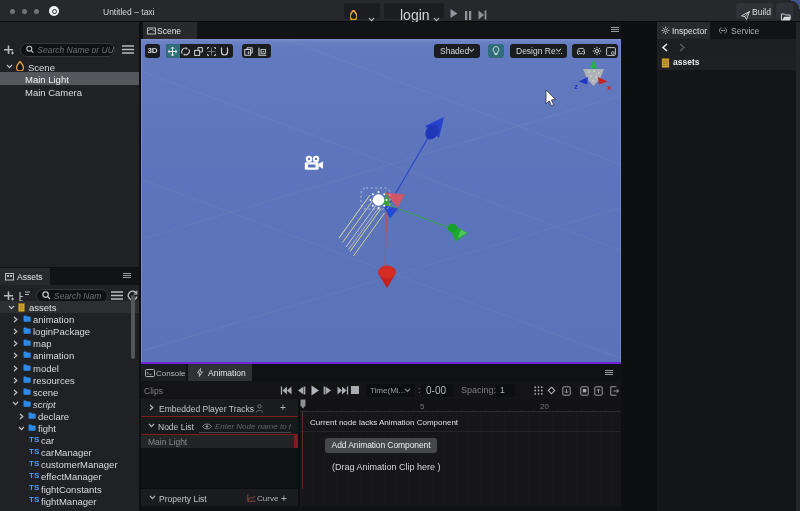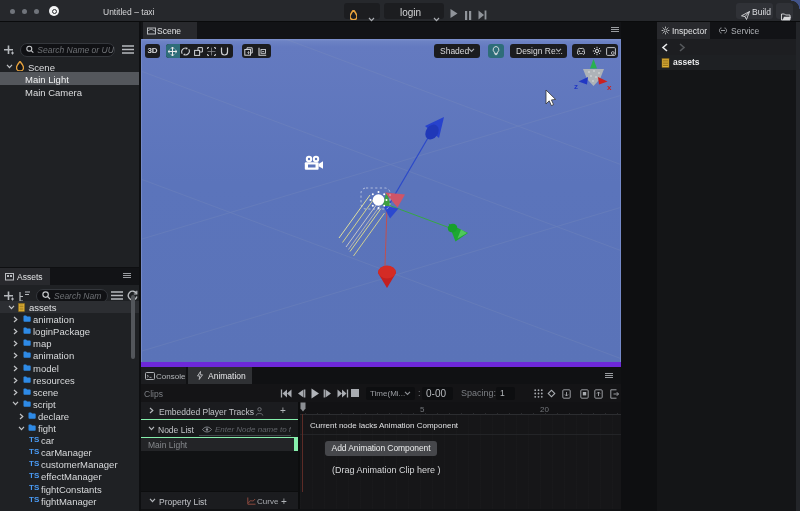--- a/index.html
+++ b/index.html
@@ -27,21 +27,21 @@
   <div class="abs" style="left:344px;top:3px;width:36px;height:16px;background:#1c1d20;border-radius:3px;"></div>
   <div class="abs" style="left:350px;top:5.5px;width:7px;height:9px;">
     <svg width="7" height="10" viewBox="0 0 7 10">
         <path d="M3.5 0 C5.5 2.6 7 4.6 7 6.6 A3.5 3.3 0 0 1 0 6.6 C0 4.6 1.5 2.6 3.5 0 Z" fill="none" stroke="#e8a33d" stroke-width="1.6"></path>
       </svg>
   </div>
   <div class="abs" style="left:368px;top:8px;"><svg width="7" height="5" viewBox="0 0 7 5">
         <path d="M1 1 L3.5 3.6 L6 1" stroke="#aaadb2" stroke-width="1.2" fill="none"></path>
       </svg></div>
   <div class="abs" style="left:384px;top:3px;width:60px;height:16px;background:#1c1d20;border-radius:3px;"></div>
-  <div class="abs" style="left:400px;top:7px;font-size:10px;color:#d3d4d6;">login</div>
+  <div class="abs" style="left:400px;top:7px;font-size:14px;color:#d3d4d6;">login</div>
   <div class="abs" style="left:433px;top:8px;"><svg width="7" height="5" viewBox="0 0 7 5">
         <path d="M1 1 L3.5 3.6 L6 1" stroke="#aaadb2" stroke-width="1.2" fill="none"></path>
       </svg></div>
   <div class="abs" style="left:449px;top:5px;"><svg width="10" height="11" viewBox="0 0 10 11">
         <path d="M1.5 1 L8.5 5.5 L1.5 10 Z" fill="#90949a"></path>
       </svg></div>
   <div class="abs" style="left:464px;top:6px;"><svg width="8" height="9" viewBox="0 0 8 9">
         <rect x="1" y="0" width="2.2" height="9" fill="#90949a"></rect>
         <rect x="5" y="0" width="2.2" height="9" fill="#90949a"></rect>
       </svg></div>
@@ -205,21 +205,21 @@
       </div>
 <div class="abs" style="left:0;top:84.7px;width:139px;height:12px;">
         <svg class="abs" style="left:13px;top:3px;" width="5" height="7" viewBox="0 0 5 7">
           <path d="M1 1 L3.8 3.5 L1 6" stroke="#c2c4c7" stroke-width="1.2" fill="none"></path>
         </svg>
         <svg class="abs" style="left:23px;top:2px;" width="8" height="7" viewBox="0 0 9 8">
           <path d="M0.5 1.5 A1 1 0 0 1 1.5 0.5 L3.5 0.5 L4.5 1.7 L7.7 1.7 A1 1 0 0 1 8.7 2.7 L8.7 6.7 A1 1 0 0 1 7.7 7.7 L1.5 7.7 A1 1 0 0 1 0.5 6.7 Z" fill="#2e8ae6"></path>
         </svg>
         <div class="abs" style="left:33px;top:1px;font-size:9.5px;color:#d8dadc;">scene</div>
       </div>
-<div class="abs" style="left:0;top:96.8px;width:139px;height:12px;">
+<div class="abs" style="left:0;top:96.8px;width:139px;height:12px;font-style:italic;">
         <svg class="abs" style="left:12px;top:3.5px;" width="7" height="5" viewBox="0 0 7 5">
           <path d="M1 0.8 L3.5 3.6 L6 0.8" stroke="#c2c4c7" stroke-width="1.2" fill="none"></path>
         </svg>
         <svg class="abs" style="left:23px;top:2px;" width="8" height="7" viewBox="0 0 9 8">
           <path d="M0.5 1.5 A1 1 0 0 1 1.5 0.5 L3.5 0.5 L4.5 1.7 L7.7 1.7 A1 1 0 0 1 8.7 2.7 L8.7 6.7 A1 1 0 0 1 7.7 7.7 L1.5 7.7 A1 1 0 0 1 0.5 6.7 Z" fill="#2e8ae6"></path>
         </svg>
         <div class="abs" style="left:33px;top:1px;font-size:9.5px;color:#d8dadc;">script</div>
       </div>
 <div class="abs" style="left:0;top:108.9px;width:139px;height:12px;">
         <svg class="abs" style="left:19px;top:3px;" width="5" height="7" viewBox="0 0 5 7">
@@ -426,21 +426,21 @@
         <circle cx="5" cy="5" r="1.6" fill="none" stroke="#cfd1d4" stroke-width="1"></circle>
         <path d="M5 0.8 L5 2.4 M5 7.6 L5 9.2 M0.8 5 L2.4 5 M7.6 5 L9.2 5 M2 2 L3.2 3.2 M8 2 L6.8 3.2 M2 8 L3.2 6.8 M8 8 L6.8 6.8" stroke="#cfd1d4" stroke-width="1"></path>
       </svg>
     <svg class="abs" style="left:464px;top:7.5px;" width="10" height="9" viewBox="0 0 10 9">
         <rect x="0.6" y="0.6" width="8.8" height="7.8" rx="1" fill="none" stroke="#cfd1d4" stroke-width="0.9"></rect>
         <circle cx="6.8" cy="6" r="1.4" fill="none" stroke="#cfd1d4" stroke-width="0.8"></circle>
       </svg>
       </div>
 </div>
 
-<div id="bottompanel" class="abs" style="left:141px;top:362px;width:480px;height:149px;background:#86efac;border-top:5px solid #6d28d9;overflow:hidden;">
+<div id="bottompanel" class="abs" style="left:141px;top:362px;width:480px;height:149px;background:#7f1d1d;border-top:2px solid #6d28d9;overflow:hidden;">
 
   <div class="abs tabbar" style="left:0;top:0;width:480px;height:17px;background:#101113;">
     <div class="abs" style="left:0;top:0;width:45px;height:17px;background:#1c1d20;"></div>
     <svg class="abs" style="left:4px;top:4.5px;" width="10" height="8" viewBox="0 0 10 8">
         <rect x="0.5" y="0.5" width="9" height="7" rx="1" fill="none" stroke="#b0b3b7" stroke-width="1"></rect>
         <path d="M2 3 L3.5 4.2 L2 5.4 M4.5 5.4 L6.5 5.4" stroke="#b0b3b7" stroke-width="0.8" fill="none"></path>
       </svg>
     <div class="abs" style="left:15px;top:4.5px;font-size:8px;color:#b5b8bb;">Console</div>
     <div class="abs" style="left:47px;top:0;width:64px;height:17px;background:#2f3134;"></div>
     <svg class="abs" style="left:55px;top:4px;" width="8" height="9" viewBox="0 0 8 9">

